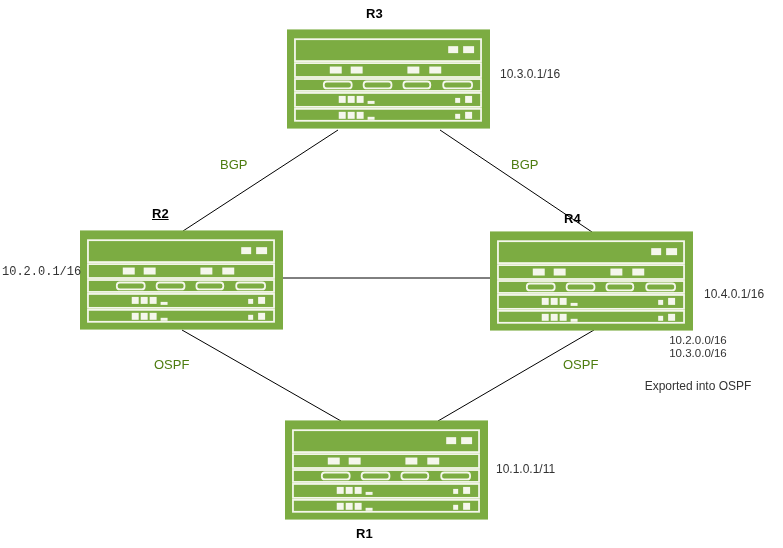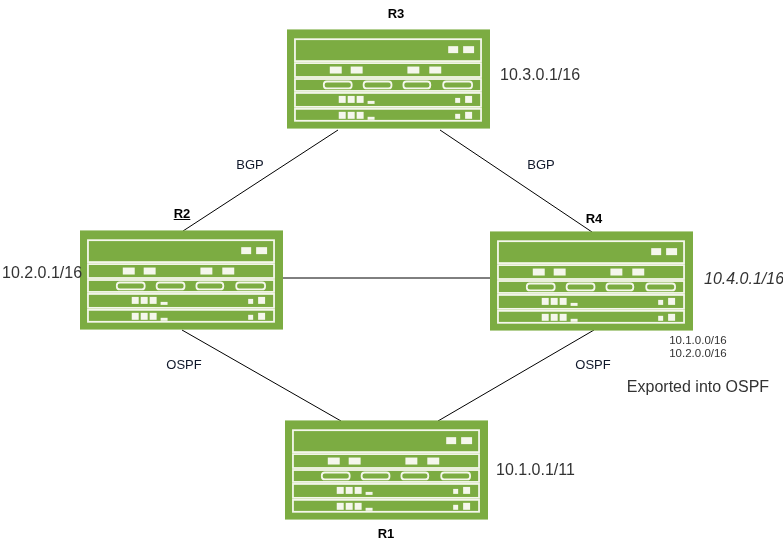--- a/index.html
+++ b/index.html
@@ -26,54 +26,54 @@
     height: 100px;
   }
   .node svg {
     display: block;
     width: 100%;
     height: 100%;
   }
   .node-label {
     position: absolute;
     width: 60px;
-    text-align: center;
+    text-align: left;
     font-size: 13px;
     font-weight: bold;
     color: #000000;
     line-height: 14px;
   }
   .ip-label {
     position: absolute;
-    font-size: 16px;
+    font-size: 12px;
     color: #333333;
     line-height: 13px;
     white-space: nowrap;
   }
   .edge-label {
     position: absolute;
     width: 60px;
-    text-align: center;
+    text-align: left;
     font-size: 13px;
-    color: #0f172a;
+    color: #4d7c0f;
     line-height: 14px;
   }
   .annotation {
     position: absolute;
     left: 612px;
     top: 334px;
     width: 172px;
     text-align: center;
     color: #333333;
     font-size: 11.5px;
     line-height: 13px;
   }
   .annotation .footer {
     margin-top: 20px;
-    font-size: 16px;
+    font-size: 12px;
   }
   #symbol-defs { position: absolute; width: 0; height: 0; overflow: hidden; }
 </style>
 </head>
 <body>
 
 <svg id="symbol-defs" aria-hidden="true">
   <defs>
     <symbol id="router-symbol" viewBox="0 0 204 100">
       <rect x="0" y="0" width="204" height="100" fill="var(--router-fill, #7CAC42)"></rect>
@@ -129,42 +129,42 @@
   </div>
   <div class="node-label" style="left:366px; top:7px;">R3</div>
   <div class="ip-label" style="left:500px; top:68px;">10.3.0.1/16</div>
 
   <div class="node" style="left:80px; top:230px;">
     <svg viewBox="0 0 204 100">
         <use href="#router-symbol"></use>
       </svg>
   </div>
   <div class="node-label" style="left:152px; top:207px;text-decoration:underline;">R2</div>
-  <div class="ip-label" style="left:2px; top:266px; width:72px; text-align:left;">10.2.0.1/16</div>
+  <div class="ip-label" style="left:2px; top:266px; width:72px; text-align:center;font-family:Liberation Mono, monospace;">10.2.0.1/16</div>
 
   <div class="node" style="left:490px; top:231px;">
     <svg viewBox="0 0 204 100">
         <use href="#router-symbol"></use>
       </svg>
   </div>
   <div class="node-label" style="left:564px; top:212px;">R4</div>
-  <div class="ip-label" style="left:704px; top:272px;font-style:italic;">10.4.0.1/16</div>
+  <div class="ip-label" style="left:704px; top:288px;">10.4.0.1/16</div>
 
   <div class="node" style="left:285px; top:420px;">
     <svg viewBox="0 0 204 100">
         <use href="#router-symbol"></use>
       </svg>
   </div>
   <div class="node-label" style="left:356px; top:527px;">R1</div>
   <div class="ip-label" style="left:496px; top:463px;">10.1.0.1/11</div>
 
   <div class="edge-label" style="left:220px; top:158px;">BGP</div>
   <div class="edge-label" style="left:511px; top:158px;">BGP</div>
   <div class="edge-label" style="left:154px; top:358px;">OSPF</div>
   <div class="edge-label" style="left:563px; top:358px;">OSPF</div>
 
   <div class="annotation">
-    <div>10.1.0.0/16</div>
     <div>10.2.0.0/16</div>
+    <div>10.3.0.0/16</div>
     <div class="footer">Exported into OSPF</div>
   </div>
 
 </div>
 
 </body></html>

